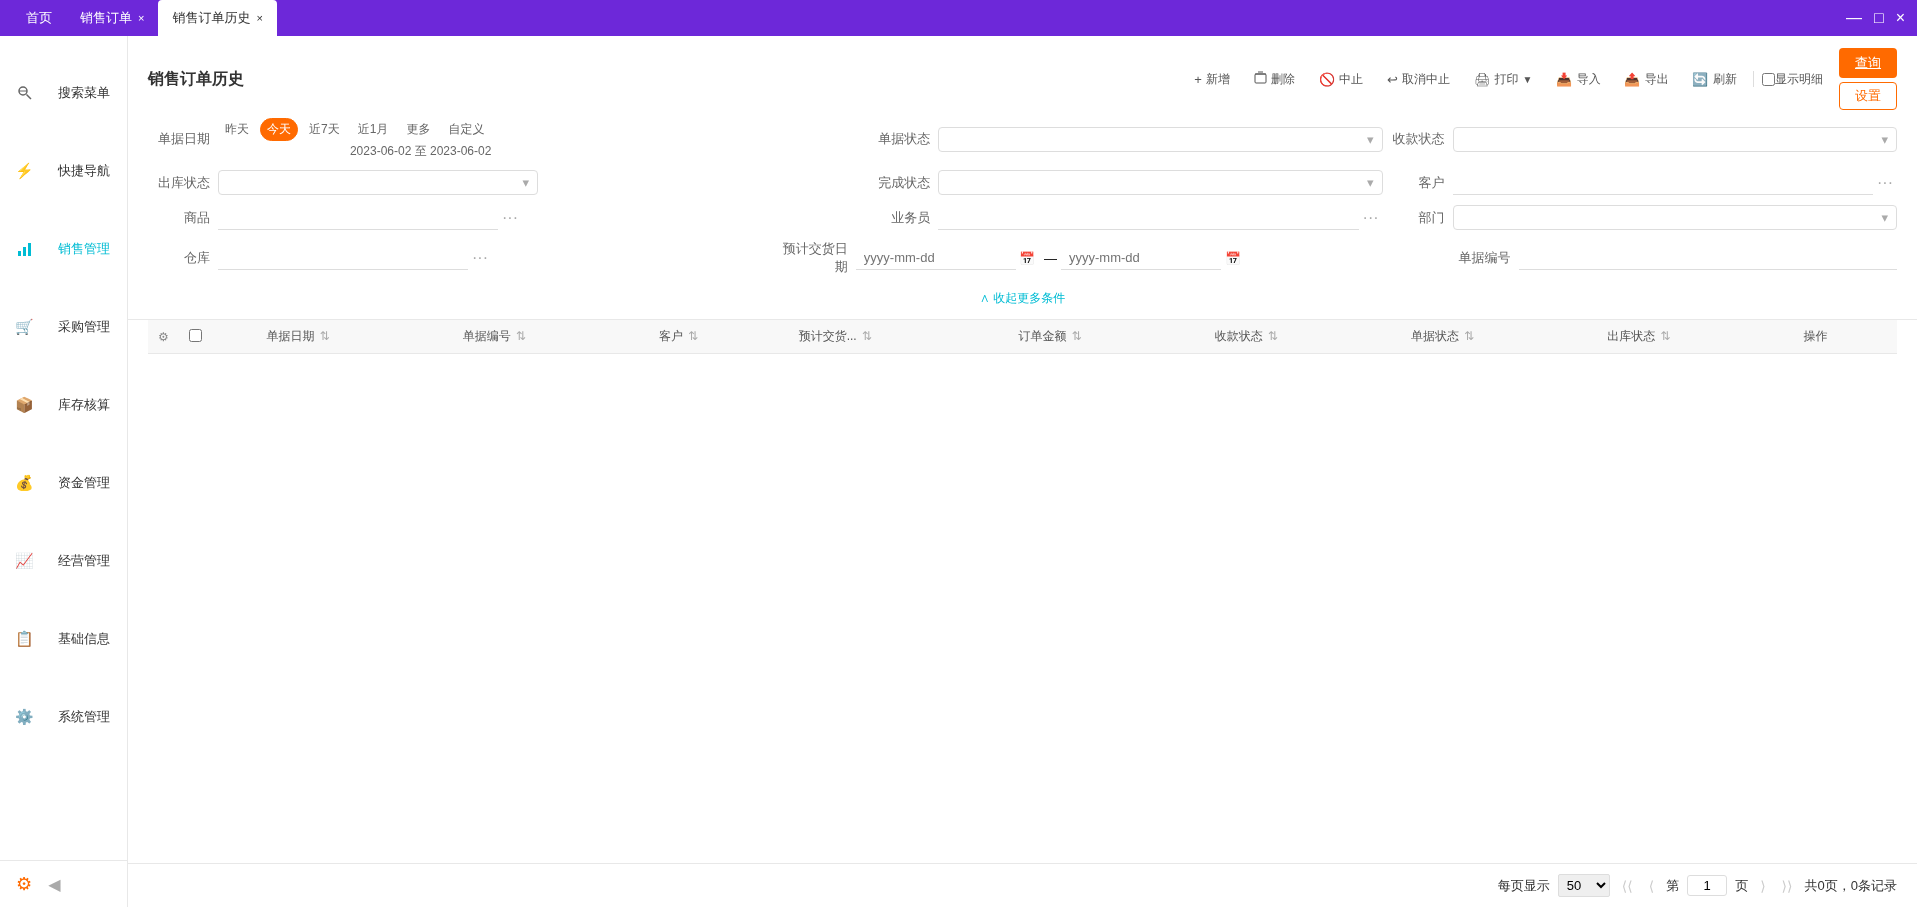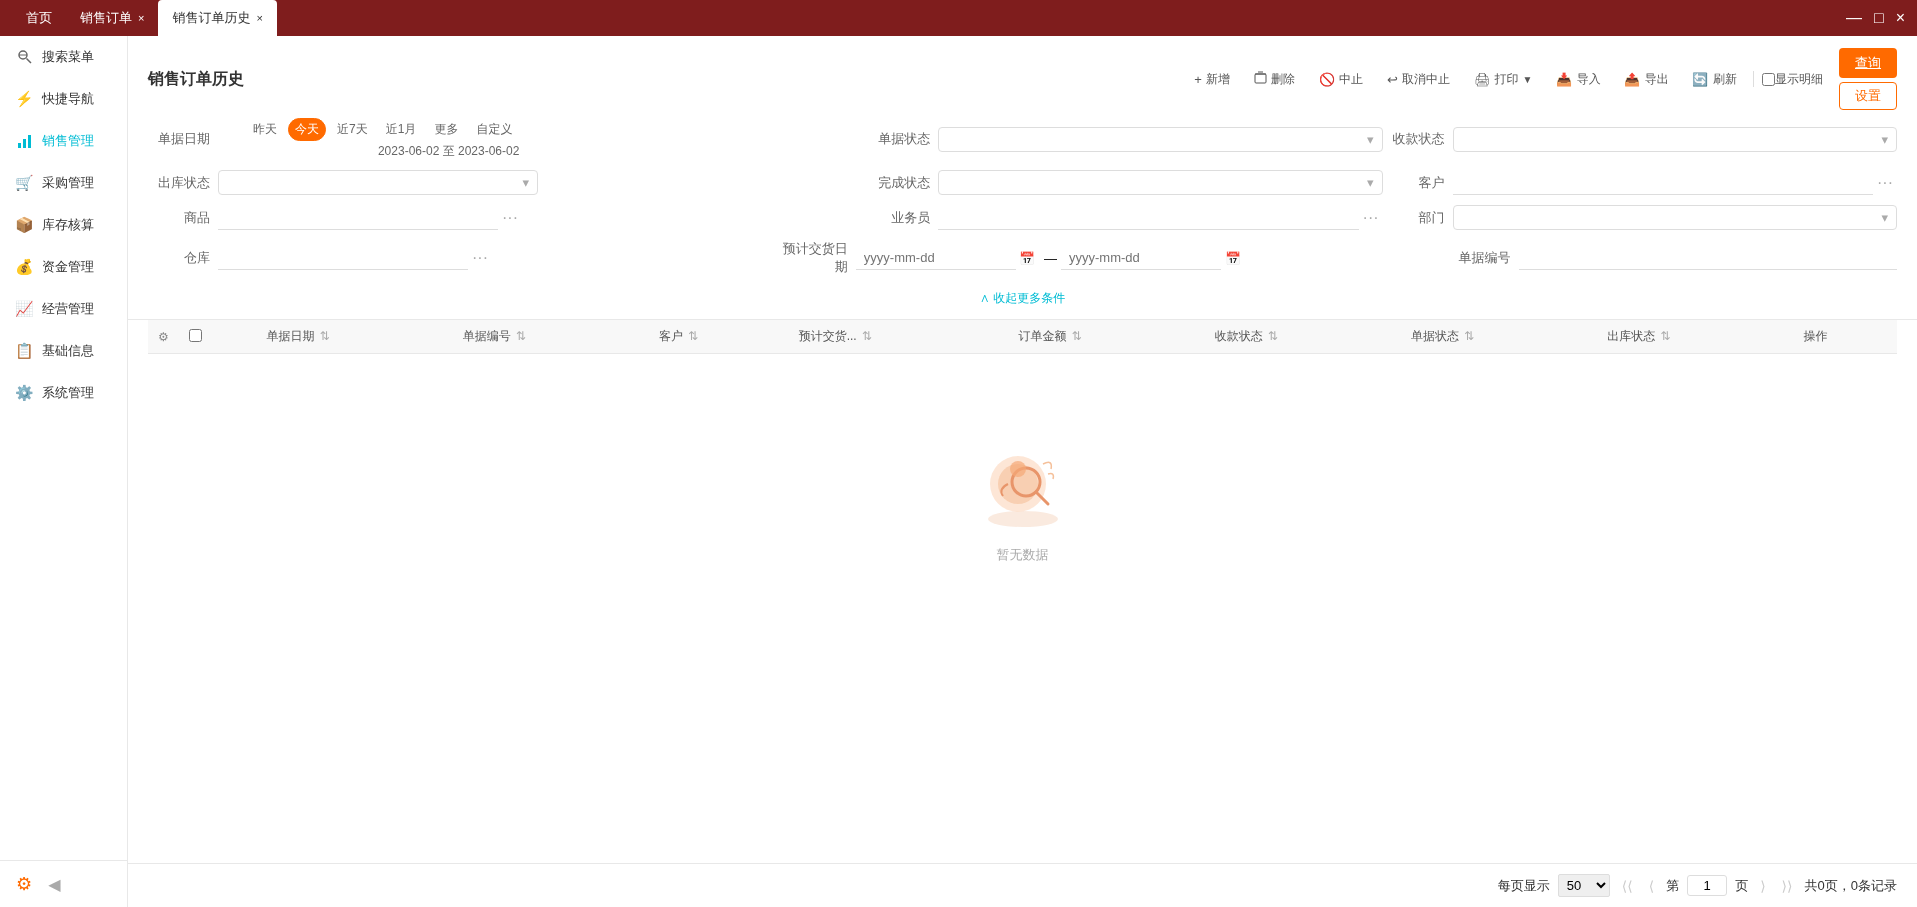--- a/index.html
+++ b/index.html
@@ -1,32 +1,32 @@
 <!DOCTYPE html>
 <html><head>
   <meta charset="utf-8">
   <style>
     * { box-sizing: border-box; margin: 0; padding: 0; }
     body { font-family: 'Microsoft YaHei', Arial, sans-serif; font-size: 13px; background: #f5f5f5; display: flex; flex-direction: column; height: 907px; overflow: hidden; }
 
     
-    .top-bar { background: #7f1d1d; height: 36px; display: flex; align-items: center; justify-content: space-between; padding: 0 12px; flex-shrink: 0; }
+    .top-bar { background: #6d28d9; height: 36px; display: flex; align-items: center; justify-content: space-between; padding: 0 12px; flex-shrink: 0; }
     .top-bar-tabs { display: flex; align-items: center; height: 100%; }
     .top-tab { display: flex; align-items: center; padding: 0 14px; height: 100%; color: #fff; font-size: 13px; cursor: pointer; position: relative; }
     .top-tab.active { background: #fff; color: #333; border-radius: 4px 4px 0 0; }
     .top-tab .close-icon { margin-left: 6px; font-size: 11px; cursor: pointer; }
     .top-bar-right { display: flex; align-items: center; gap: 12px; color: #fff; font-size: 13px; }
     .top-bar-right span { cursor: pointer; font-size: 16px; }
 
     
     .main-layout { display: flex; flex: 1; overflow: hidden; }
 
     
     .sidebar { width: 128px; background: #fff; border-right: 1px solid #e8e8e8; display: flex; flex-direction: column; flex-shrink: 0; }
-    .sidebar-item { display: flex; align-items: flex-end; gap: 8px; padding: 12px 16px; cursor: pointer; color: #333; font-size: 13px; }
+    .sidebar-item { display: flex; align-items: flex-end; gap: 24px; padding: 12px 16px; cursor: pointer; color: #333; font-size: 13px; margin-top: 36px; }
     .sidebar-item.active { color: #00bcd4; }
     .sidebar-icon { width: 18px; height: 18px; display: flex; align-items: center; justify-content: center; font-size: 15px; }
     .sidebar-bottom { margin-top: auto; display: flex; align-items: center; padding: 12px 16px; gap: 16px; border-top: 1px solid #e8e8e8; }
 
     
     .content { flex: 1; display: flex; flex-direction: column; overflow: hidden; background: #fff; }
 
     
     .page-header { display: flex; align-items: center; justify-content: space-between; padding: 12px 20px 8px; flex-shrink: 0; }
     .page-title { font-size: 16px; font-weight: bold; color: #333; }
@@ -35,21 +35,21 @@
     .toolbar-btn .icon { font-size: 13px; }
     .toolbar-divider { width: 1px; height: 16px; background: #ddd; }
     .btn-query { background: #ff6a00; color: #fff; border: none; padding: 6px 16px; border-radius: 4px; cursor: pointer; font-size: 13px; text-decoration: underline; }
     .btn-setting { background: #fff; color: #ff6a00; border: 1px solid #ff6a00; padding: 4px 12px; border-radius: 4px; cursor: pointer; font-size: 13px; }
     .checkbox-label { display: flex; align-items: center; font-size: 12px; color: #555; }
 
     
     .filter-area { padding: 0 20px 8px; flex-shrink: 0; border-bottom: 1px solid #e8e8e8; }
     .filter-row { display: flex; align-items: center; margin-bottom: 10px; gap: 0; }
     .filter-label { width: 70px; color: #666; font-size: 13px; text-align: right; padding-right: 8px; flex-shrink: 0; }
-    .date-shortcuts { display: flex; align-items: center; gap: 4px; flex-wrap: wrap; margin-left: 28px; }
+    .date-shortcuts { display: flex; align-items: center; gap: 4px; flex-wrap: wrap; }
     .date-btn { padding: 2px 6px; font-size: 12px; color: #666; cursor: pointer; border-radius: 3px; border: 1px solid transparent; }
     .date-btn.active { background: #ff6a00; color: #fff; border-color: #ff6a00; border-radius: 12px; }
     .date-range { font-size: 12px; color: #666; margin-left: 8px; text-align: right; }
     .filter-select { display: flex; align-items: center; border: 1px solid #ddd; border-radius: 4px; padding: 4px 8px; min-width: 160px; cursor: pointer; background: #fff; font-size: 13px; color: #333; }
     .filter-select .arrow { margin-left: auto; color: #aaa; }
     .filter-input { border: none; border-bottom: 1px solid #ddd; padding: 4px 8px; font-size: 13px; color: #333; outline: none; min-width: 160px; background: transparent; }
     .filter-dots { color: #aaa; cursor: pointer; padding: 0 4px; font-size: 16px; }
     .filter-col { display: flex; align-items: center; flex: 1; }
 
     .collapse-bar { text-align: center; padding: 4px; color: #00bcd4; font-size: 12px; cursor: pointer; }
@@ -356,34 +356,20 @@
             </th>
             <th>
               <span>操作</span>
             </th>
           </tr>
         </thead>
         <tbody>
         </tbody>
       </table>
 
-      <div class="empty-state">
-        <svg class="empty-svg" viewBox="0 0 120 100" xmlns="http://www.w3.org/2000/svg">
-          <ellipse cx="60" cy="85" rx="35" ry="8" fill="#f5d5c0" opacity="0.5"></ellipse>
-          <circle cx="55" cy="50" r="28" fill="#fde0cc" opacity="0.8"></circle>
-          <circle cx="55" cy="50" r="20" fill="#f5c09a" opacity="0.6"></circle>
-          <circle cx="63" cy="48" r="14" fill="none" stroke="#e8956a" stroke-width="3"></circle>
-          <line x1="73" y1="58" x2="85" y2="70" stroke="#e8956a" stroke-width="3" stroke-linecap="round"></line>
-          <circle cx="55" cy="35" r="8" fill="#f5a876" opacity="0.7"></circle>
-          <path d="M40 62 Q35 55 45 50" stroke="#e8956a" stroke-width="2" fill="none"></path>
-          <path d="M80 30 Q90 25 88 35" stroke="#f5c09a" stroke-width="1.5" fill="none"></path>
-          <path d="M85 40 Q92 38 90 45" stroke="#f5c09a" stroke-width="1.5" fill="none"></path>
-        </svg>
-        <span class="empty-text">暂无数据</span>
-      </div>
     </div>
 
     <div class="pagination">
       <span>每页显示</span>
       <select>
         <option>50</option>
         <option>10</option>
         <option>20</option>
         <option>100</option>
       </select>

